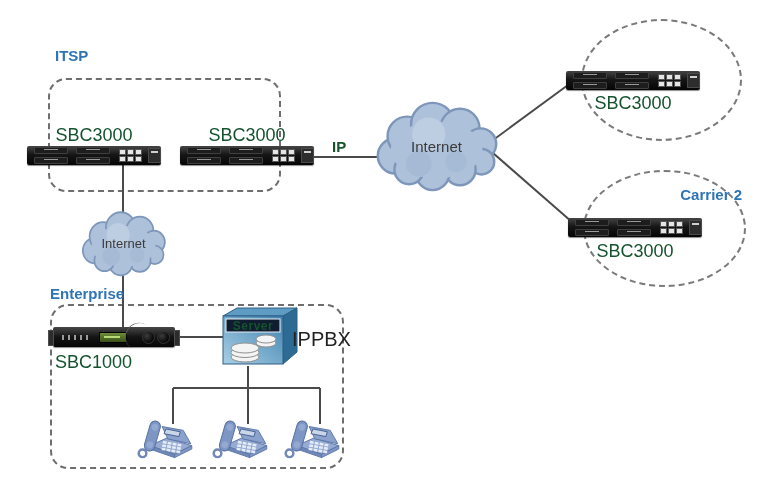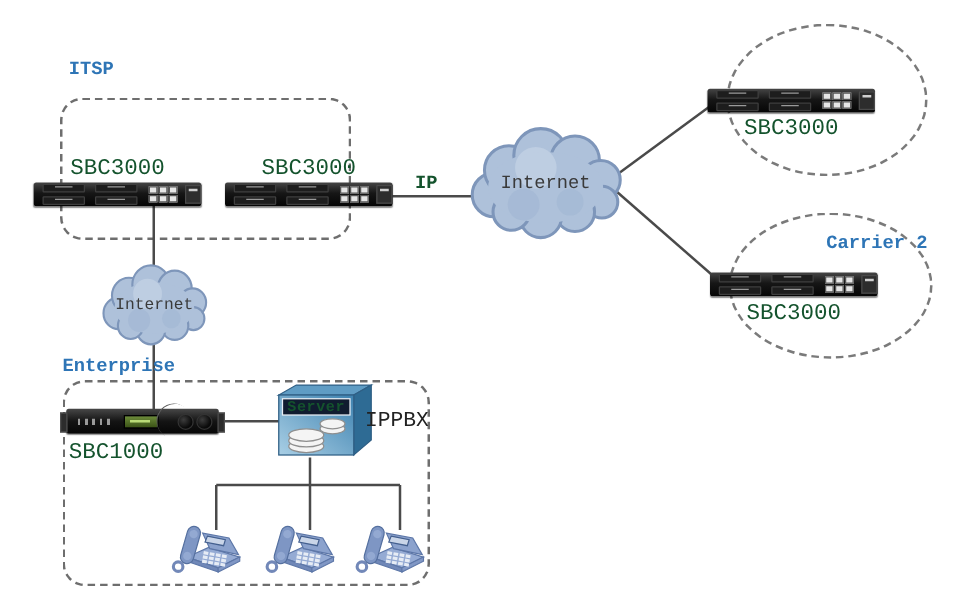--- a/index.html
+++ b/index.html
@@ -1,32 +1,32 @@
 <!DOCTYPE html>
 <html><head>
 <meta charset="utf-8">
 <style>
   html,body{margin:0;padding:0;background:#fff;}
   #stage{
     position:relative;width:768px;height:485px;background:#ffffff;overflow:hidden;
-    font-family:Liberation Mono, monospace;
+    font-family:Liberation Sans, sans-serif;
     border-radius:19px;
   }
   
   #wires{position:absolute;left:0;top:0;z-index:1;}
   #wires line{stroke:#4a4a4a;stroke-width:2;}
 
   
   .dashed-box{position:absolute;border:2px dashed #6e6e6e;border-radius:18px;z-index:0;}
   .dashed-ellipse{position:absolute;border:2px dashed #7a7a7a;border-radius:50%;z-index:0;}
 
   
   .blue-label{position:absolute;color:#2E75B6;font-weight:bold;font-size:15px;z-index:4;white-space:nowrap;}
   .dev-label{position:absolute;color:#14532d;font-size:18px;z-index:4;white-space:nowrap;text-align:center;}
-  .black-label{position:absolute;color:#222;font-size:17px;z-index:4;white-space:nowrap;}
+  .black-label{position:absolute;color:#222;font-size:20px;z-index:4;white-space:nowrap;}
   .ip-label{position:absolute;color:#14532d;font-size:15px;font-weight:bold;z-index:4;}
 
   
   .cloud{position:absolute;z-index:2;}
   .cloud svg{position:absolute;left:0;top:0;width:100%;height:100%;}
   .cloud-label{position:absolute;left:0;top:0;width:100%;height:100%;display:flex;
     align-items:center;justify-content:center;color:#3a3a3a;z-index:3;}
 
   
   .dev3000{position:absolute;width:134px;height:19px;z-index:3;border-radius:2px;

